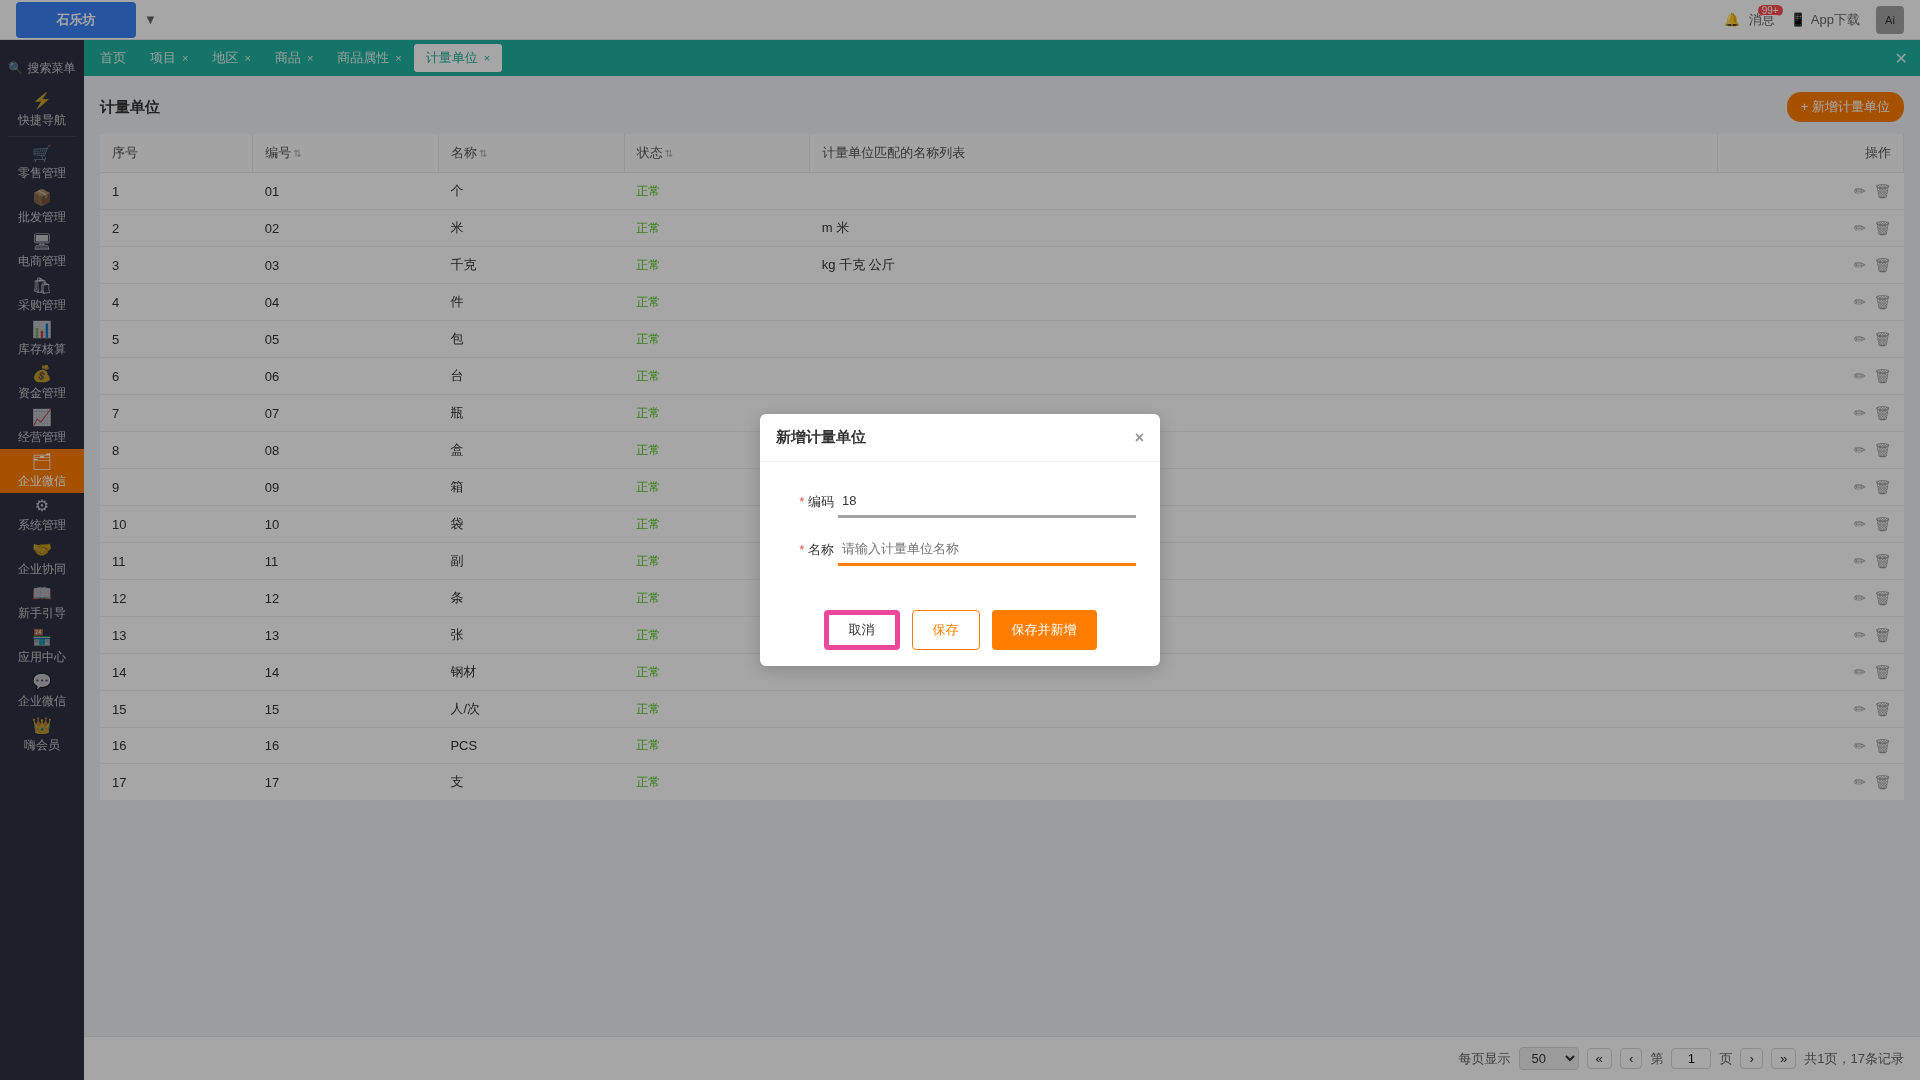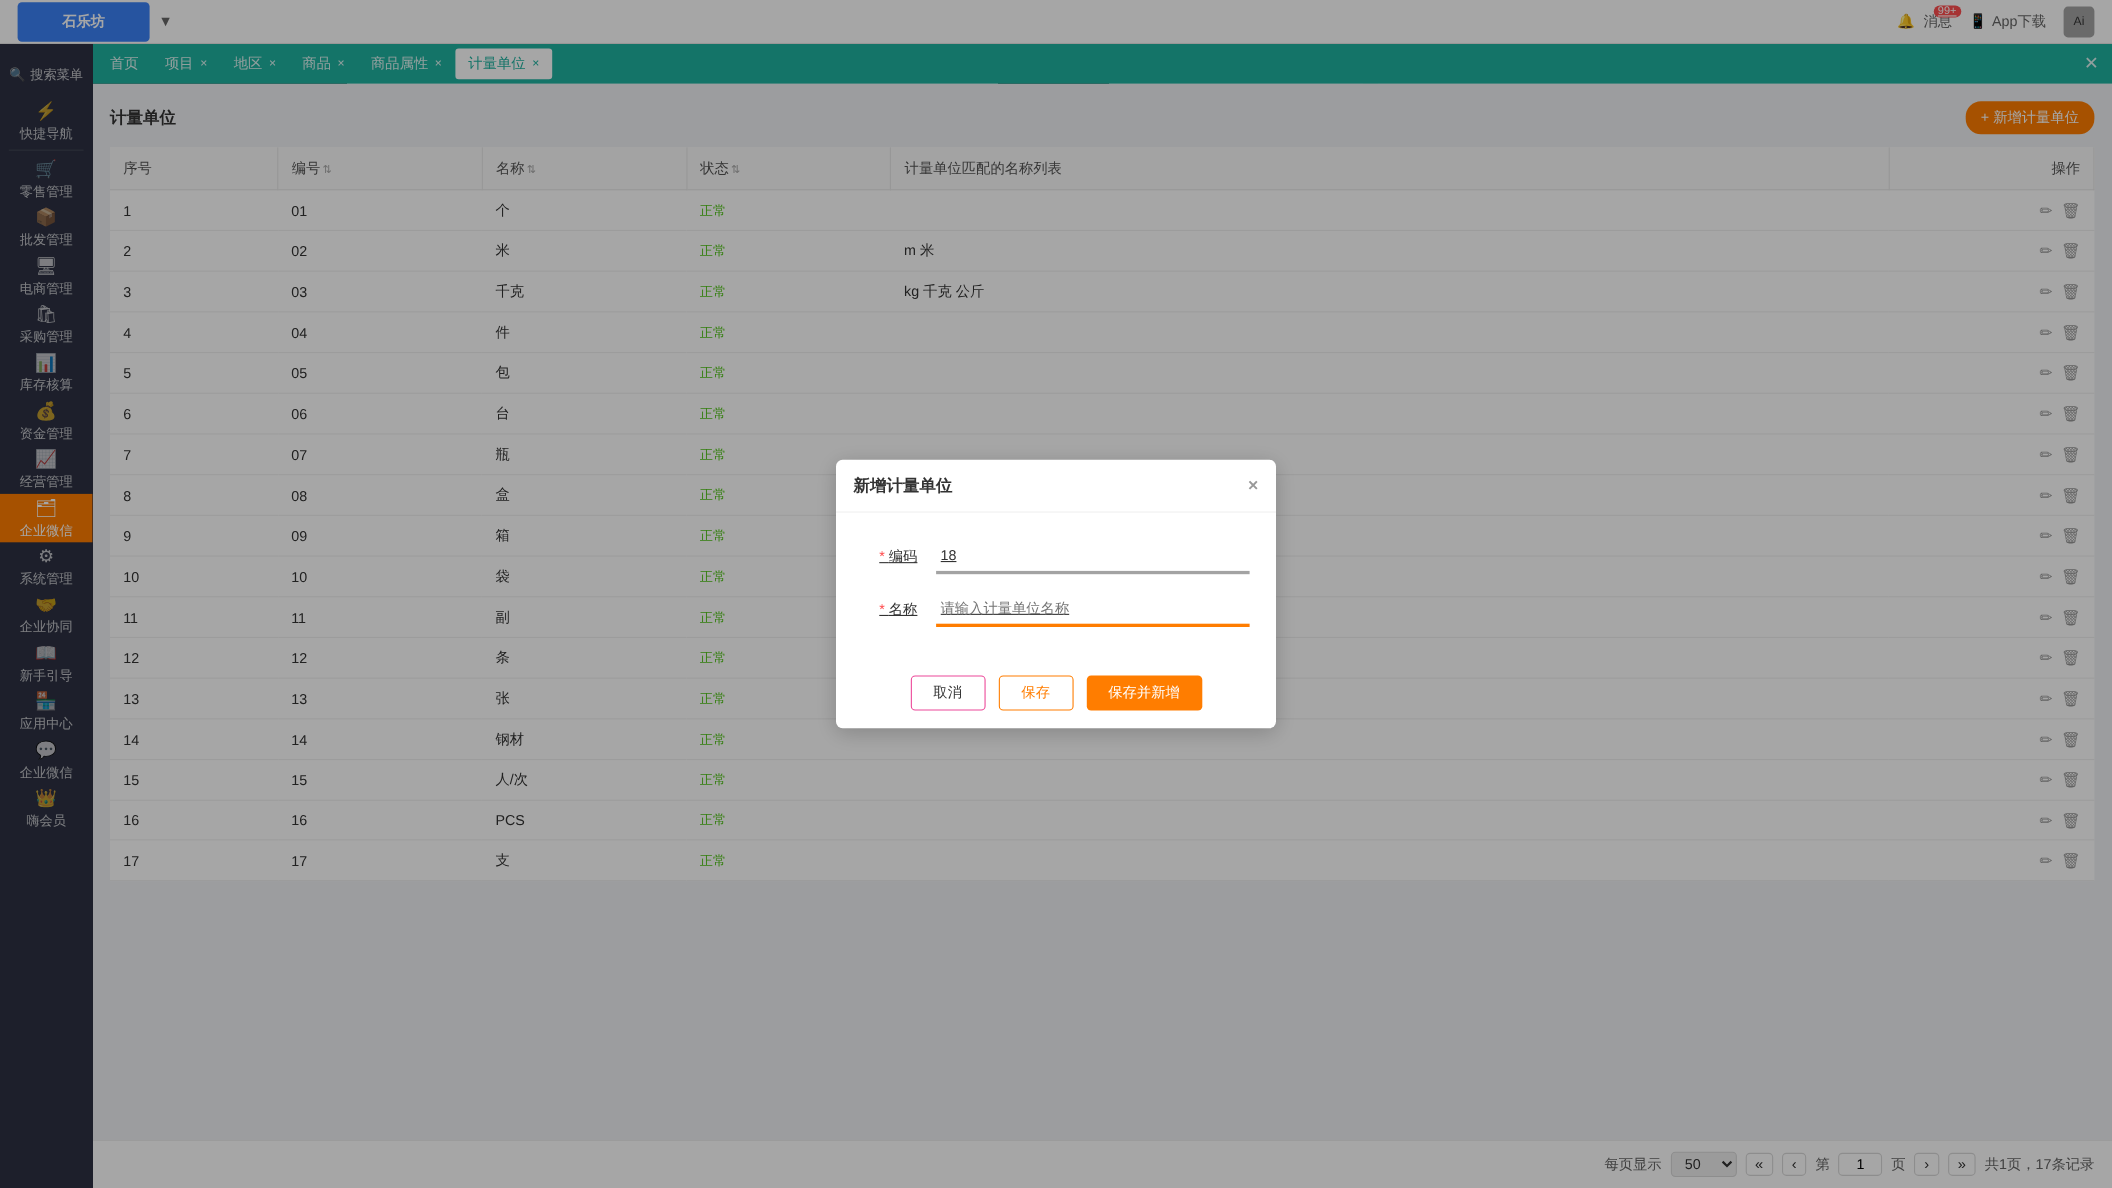--- a/index.html
+++ b/index.html
@@ -206,22 +206,21 @@
       padding: 14px 16px;
       font-size: 15px; font-weight: bold;
       border-bottom: 1px solid #f0f0f0;
       display: flex; justify-content: space-between; align-items: center; gap: 41px;
     }
     .modal-close { color: #999; cursor: pointer; font-size: 16px; }
     .modal-body { padding: 24px 24px 16px; }
     .form-row {
       display: flex; align-items: center;
       margin-bottom: 16px;
-      gap: 17px;
-      text-decoration: underline;
+      gap: 4px;
     }
     .form-label {
       width: 50px; text-align: right;
       color: #333; font-size: 13px;
       flex-shrink: 0;
     }
     .form-label.required::before {
       content: '* ';
       color: #ff4d4f;
     }
@@ -234,21 +233,21 @@
       font-size: 13px;
       padding: 0 4px;
       color: #333;
     }
     .form-input.name-input { border-bottom-color: #ff7d00; }
     .modal-footer {
       padding: 12px 24px 16px;
       display: flex; justify-content: center; gap: 12px;
     }
     .btn-cancel {
-      border: 1px solid #ec4899; border-radius: 4px;
+      border: 5px solid #ec4899; border-radius: 4px;
       padding: 6px 20px; background: #fff; cursor: pointer;
       font-size: 13px; color: #333;
     }
     .btn-save {
       border: 1px solid #ff7d00; border-radius: 4px;
       padding: 6px 20px; background: #fff; cursor: pointer;
       font-size: 13px; color: #ff7d00;
     }
     .btn-save-add {
       border: none; border-radius: 4px;

